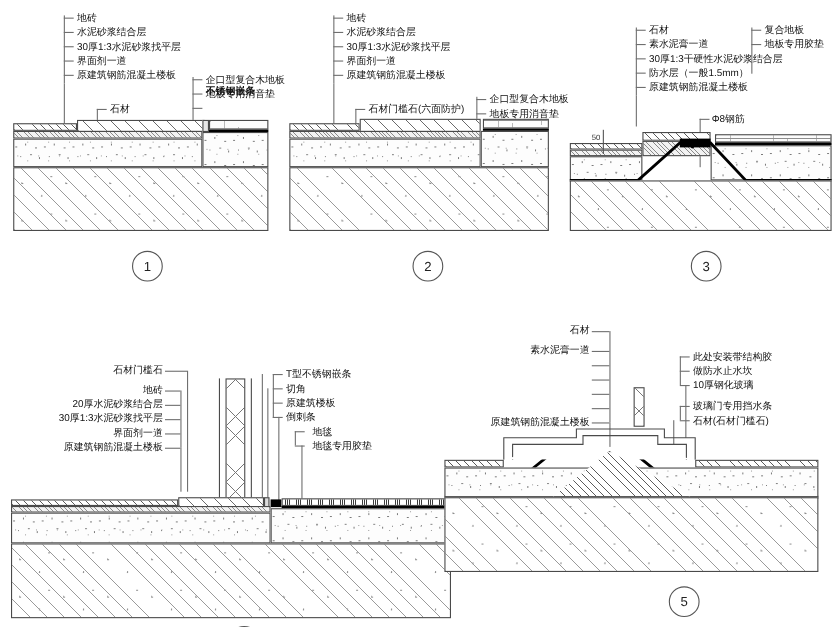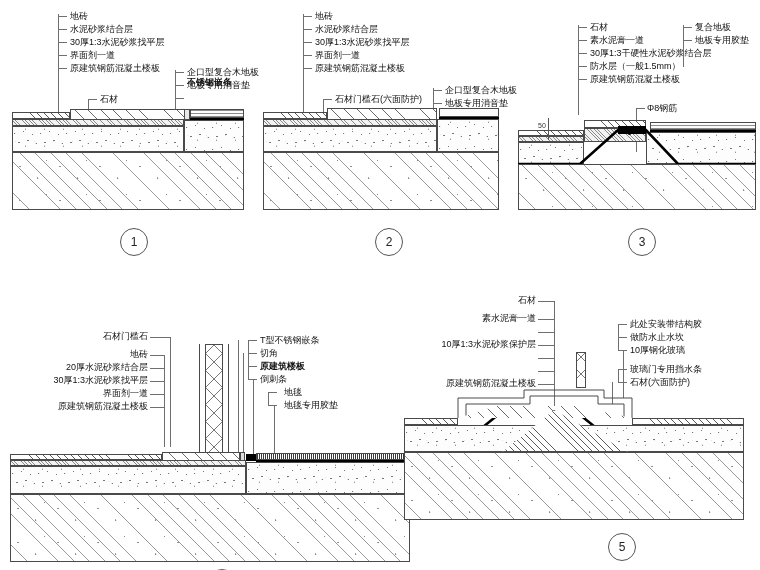--- a/index.html
+++ b/index.html
@@ -276,21 +276,21 @@
     <div class="tick" style="left:248px;top:27px;"></div>
     <div class="tick" style="left:248px;top:40px;"></div>
     <div class="tick" style="left:248px;top:53px;"></div>
     <div class="vline" style="left:248px;top:14px;height:40px;"></div>
     <div class="vline" style="left:243px;top:27px;height:104px;"></div>
     <div class="vline" style="left:238px;top:14px;height:117px;"></div>
     <div class="vline" style="left:253px;top:53px;height:78px;"></div>
 
     <div class="lbl" style="left:260px;top:8px;">T型不锈钢嵌条</div>
     <div class="lbl" style="left:260px;top:21px;">切角</div>
-    <div class="lbl" style="left:260px;top:34px;font-weight:bold;">原建筑楼板</div>
+    <div class="lbl" style="left:260px;top:34px;">原建筑楼板</div>
     <div class="lbl" style="left:260px;top:47px;">倒刺条</div>
 
     <div class="tick" style="left:268px;top:66px;"></div>
     <div class="tick" style="left:268px;top:79px;"></div>
     <div class="vline" style="left:268px;top:66px;height:13px;"></div>
     <div class="vline" style="left:274px;top:79px;height:52px;"></div>
     <div class="lbl" style="left:284px;top:60px;">地毯</div>
     <div class="lbl" style="left:284px;top:73px;">地毯专用胶垫</div>
 
     <div class="band xframe ol" style="position:absolute;left:205px;top:18px;width:18px;height:113px;"></div>
@@ -317,21 +317,20 @@
       <div class="band slab ol" style="left:0;top:40px;width:400px;height:68px;"></div>
     </div>
 
     <div class="bubble" style="left:208px;top:243px;">4</div>
   </div>
 
   <div class="detail" style="left:390px;top:290px;width:370px;height:280px;">
 
     <div class="lbl r" style="left:0px;top:4px;width:146px;">石材</div>
     <div class="lbl r" style="left:0px;top:22px;width:146px;">素水泥膏一道</div>
-    <div class="lbl r" style="left:0px;top:48px;width:146px;">10厚1:3水泥砂浆保护层</div>
     <div class="lbl r" style="left:0px;top:87px;width:146px;">原建筑钢筋混凝土楼板</div>
 
     <div class="hline" style="left:148px;top:11px;width:16px;"></div>
     <div class="hline" style="left:148px;top:29px;width:16px;"></div>
     <div class="hline" style="left:148px;top:42px;width:16px;"></div>
     <div class="hline" style="left:148px;top:55px;width:16px;"></div>
     <div class="hline" style="left:148px;top:68px;width:16px;"></div>
     <div class="hline" style="left:148px;top:81px;width:16px;"></div>
     <div class="hline" style="left:148px;top:94px;width:16px;"></div>
     <div class="vline" style="left:164px;top:11px;height:83px;"></div>
@@ -344,21 +343,21 @@
     <div class="vline" style="left:233px;top:60px;height:48px;"></div>
     <div class="lbl" style="left:240px;top:28px;">此处安装带结构胶</div>
     <div class="lbl" style="left:240px;top:41px;">做防水止水坎</div>
     <div class="lbl" style="left:240px;top:54px;">10厚钢化玻璃</div>
 
     <div class="tick" style="left:228px;top:79px;"></div>
     <div class="tick" style="left:228px;top:92px;"></div>
     <div class="vline" style="left:228px;top:79px;height:13px;"></div>
     <div class="vline" style="left:222px;top:92px;height:22px;"></div>
     <div class="lbl" style="left:240px;top:73px;">玻璃门专用挡水条</div>
-    <div class="lbl" style="left:240px;top:86px;">石材(六面防护)</div>
+    <div class="lbl" style="left:240px;top:86px;">石材(石材门槛石)</div>
 
     <div class="band xframe ol" style="position:absolute;left:186px;top:62px;width:10px;height:36px;"></div>
 
     <div class="dwg" style="left:14px;top:100px;width:340px;height:130px;">
 
       <svg style="position:absolute;left:0;top:0;width:340px;height:130px;">
         <path d="M54,28 L54,8 L120,8 L120,0 L200,0 L200,8 L228,8 L228,28" fill="none" stroke="#4a4a4a" stroke-width="1"></path>
         <path d="M62,28 L62,14 L126,14 L126,6 L194,6 L194,14 L220,14 L220,28" fill="none" stroke="#4a4a4a" stroke-width="1"></path>
 
         <polyline points="0,62 48,62 100,20 170,20 222,62 340,62" fill="none" stroke="#000" stroke-width="2.6"></polyline>

